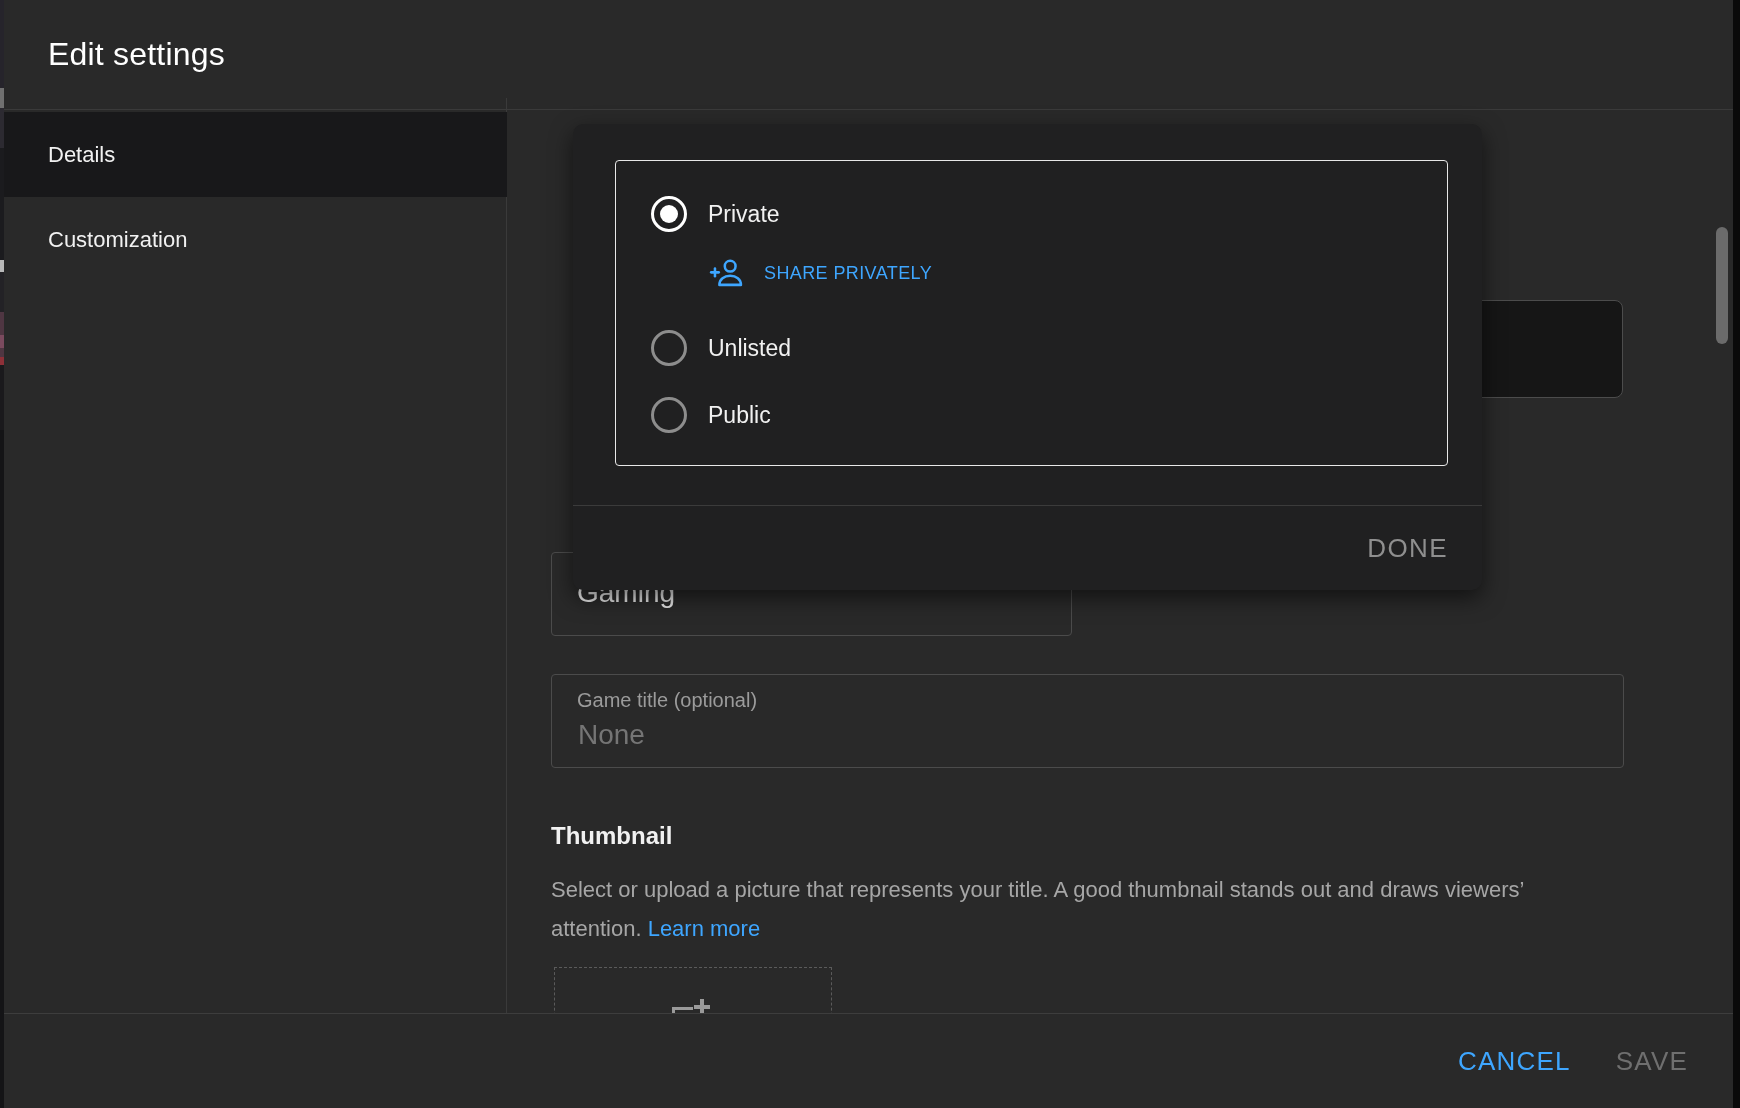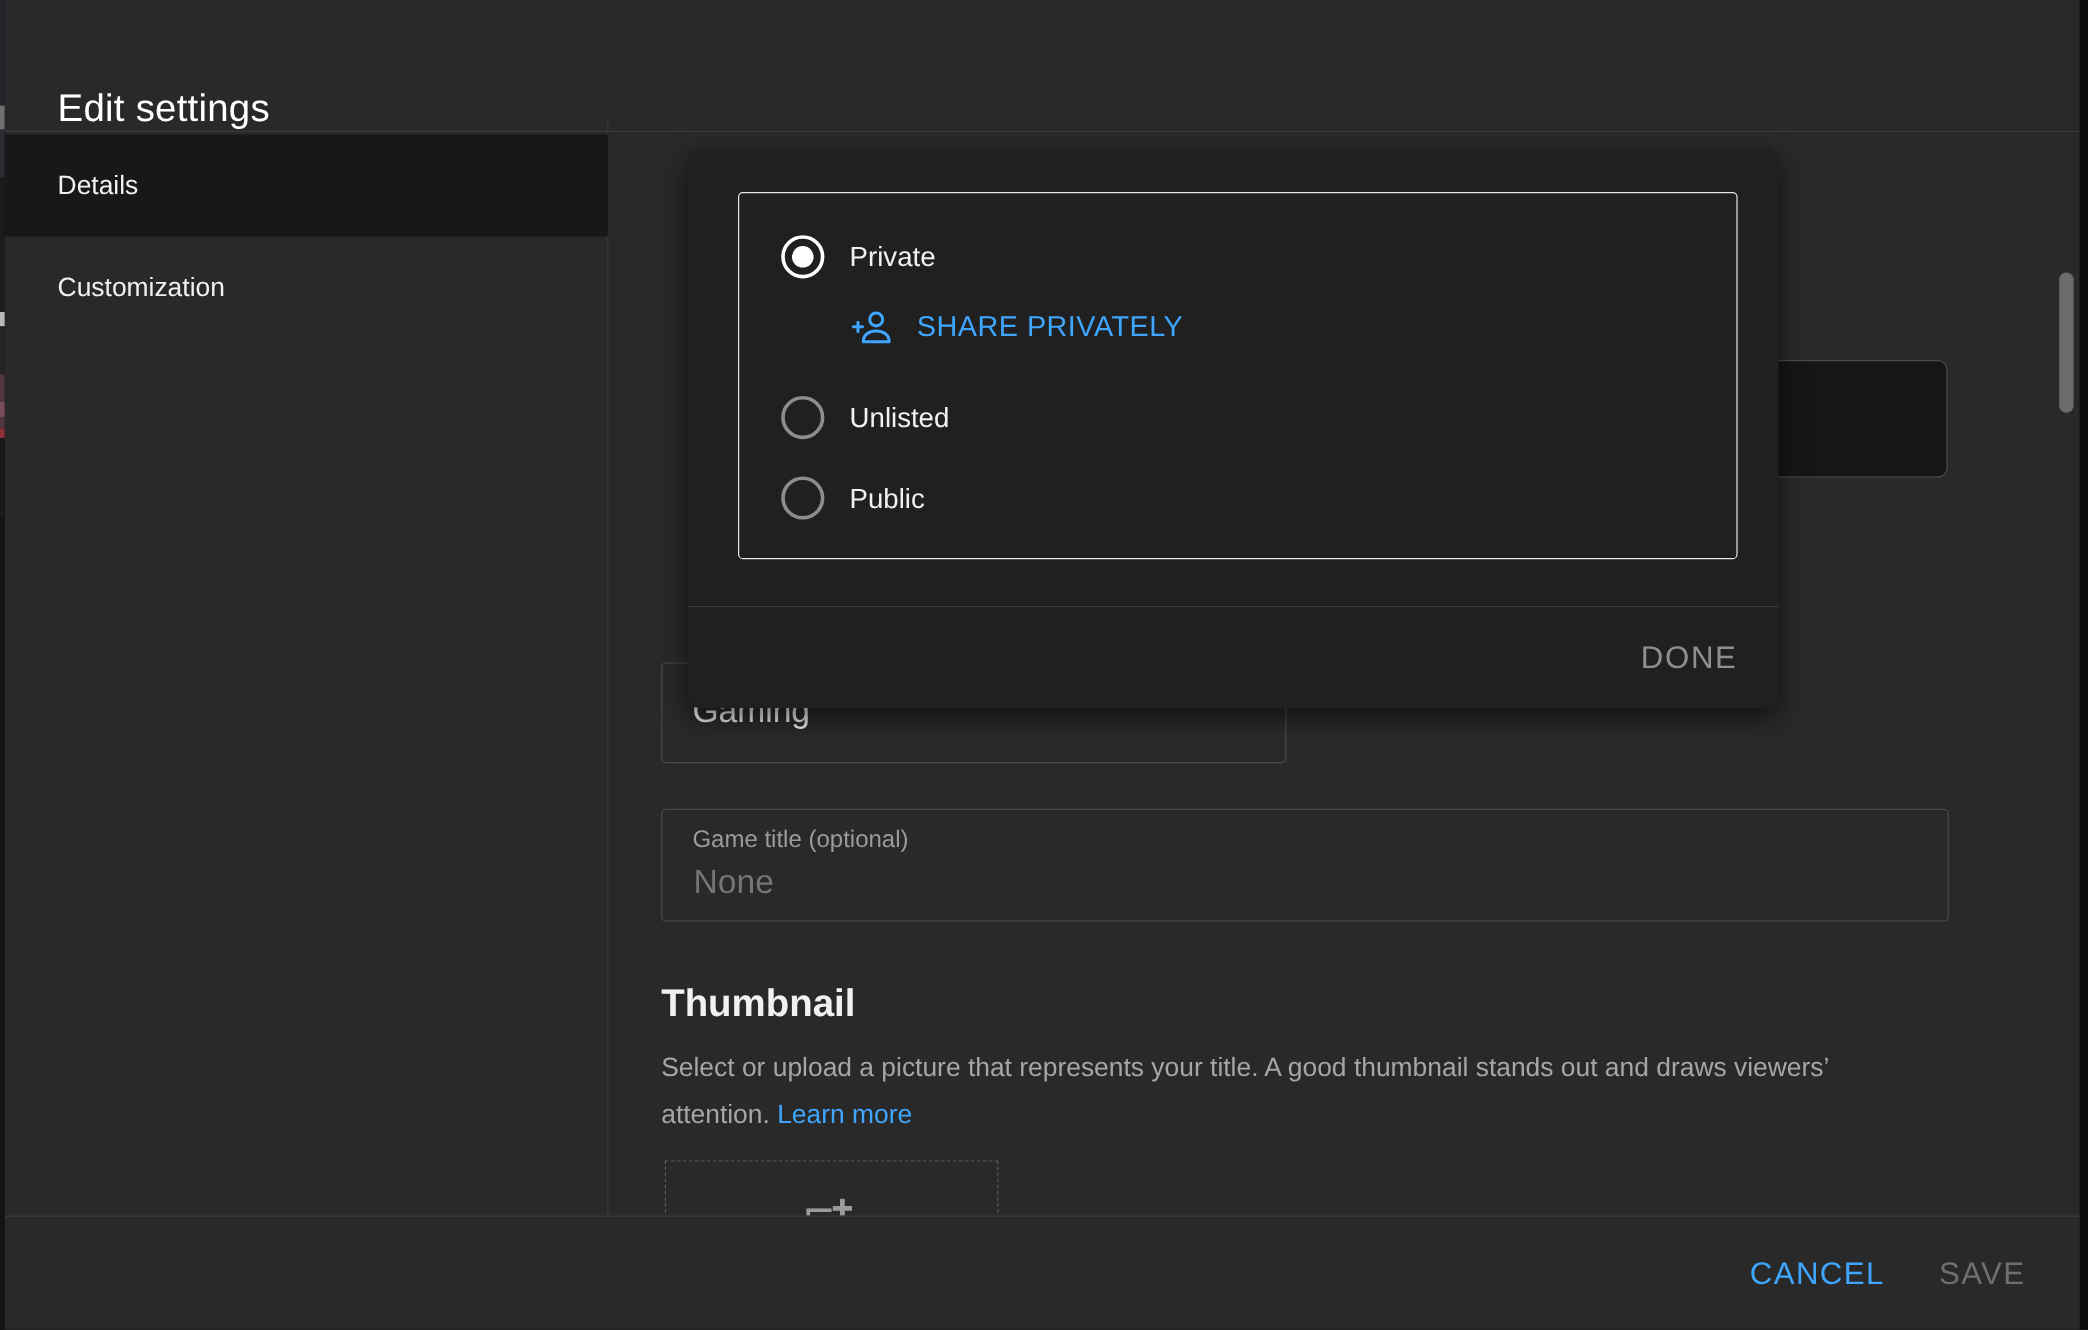--- a/index.html
+++ b/index.html
@@ -12,42 +12,42 @@
   .screen{position:absolute;left:0;top:0;width:1740px;height:1108px;}
 
   
   .edge-strip{position:absolute;left:0;top:0;width:4px;height:1108px;background:#141416;}
   .edge-strip .seg{position:absolute;left:0;width:4px;}
 
   
   .modal{position:absolute;left:4px;top:0;width:1729px;height:1108px;background:#292929;}
 
   .modal-header{position:absolute;left:0;top:0;right:0;height:110px;
-    border-bottom:1px solid #3a3a3a;display:flex;align-items:flex-end;box-sizing:border-box;}
+    border-bottom:1px solid #3a3a3a;display:flex;align-items:center;box-sizing:border-box;}
   .modal-title{margin:0;padding-left:44px;font-size:32px;font-weight:500;color:#ffffff;letter-spacing:.2px;}
 
   
   .sidebar{position:absolute;left:0;top:98px;width:503px;bottom:95px;
     border-right:1px solid #3a3a3a;box-sizing:border-box;}
   .side-item{position:absolute;left:0;width:503px;height:85px;display:flex;align-items:center;
     padding-left:44px;box-sizing:border-box;font-size:22px;color:#f1f1f1;cursor:pointer;}
   .side-item.selected{background:#18181a;}
 
   
   .obscured-input{position:absolute;left:1296px;top:300px;width:323px;height:98px;
     background:#161616;border:1px solid #4c4c4c;border-radius:8px;box-sizing:border-box;}
   .category-box{position:absolute;left:547px;top:552px;width:521px;height:84px;
     border:1px solid #4b4b4b;border-radius:4px;box-sizing:border-box;}
   .category-value{position:absolute;left:573px;top:577px;font-size:28px;line-height:32px;color:#e8e8e8;}
   .gametitle-box{position:absolute;left:547px;top:674px;width:1073px;height:94px;
     border:1px solid #4b4b4b;border-radius:4px;box-sizing:border-box;}
   .gametitle-label{position:absolute;left:25px;top:13px;font-size:20px;line-height:24px;color:#9b9b9b;}
   .gametitle-value{position:absolute;left:26px;top:44px;font-size:28px;line-height:32px;color:#757575;}
 
-  .thumb-heading{position:absolute;left:547px;top:821px;font-size:32px;line-height:30px;font-weight:700;color:#f1f1f1;}
+  .thumb-heading{position:absolute;left:547px;top:821px;font-size:24px;line-height:30px;font-weight:700;color:#f1f1f1;}
   .thumb-desc{position:absolute;left:547px;top:870px;width:1090px;font-size:22px;line-height:39px;color:#a6a6a6;}
   .learn-more{color:#3ea6ff;cursor:pointer;}
 
   .thumb-upload{position:absolute;left:550px;top:967px;width:278px;height:120px;
     border:1px dashed #5a5a5a;box-sizing:border-box;}
   .thumb-icon{position:absolute;left:50%;top:30px;width:42px;height:40px;margin-left:-21px;}
   .ti-rect{position:absolute;left:0;top:9px;width:27px;height:21px;border:3px solid #9a9a9a;box-sizing:border-box;}
   .ti-plus{position:absolute;right:3px;top:0;width:18px;height:18px;background:#292929;}
   .ti-plus::before{content:"";position:absolute;left:7px;top:1px;width:4px;height:16px;background:#9a9a9a;}
   .ti-plus::after{content:"";position:absolute;left:1px;top:7px;width:16px;height:4px;background:#9a9a9a;}
@@ -58,21 +58,21 @@
   .vis-inner{position:absolute;left:42px;top:36px;width:833px;height:306px;
     border:1px solid #e8e8e8;border-radius:4px;box-sizing:border-box;}
   .radio{position:absolute;left:35px;width:36px;height:36px;border-radius:50%;box-sizing:border-box;cursor:pointer;}
   .radio.on{border:3px solid #ffffff;}
   .radio.on::after{content:"";position:absolute;left:50%;top:50%;width:18px;height:18px;margin:-9px 0 0 -9px;
     border-radius:50%;background:#ffffff;}
   .radio.off{border:3px solid #8d8d8d;}
   .opt-label{position:absolute;left:92px;font-size:23px;line-height:30px;color:#f1f1f1;cursor:pointer;}
   .share-btn{position:absolute;left:92px;top:90px;height:44px;display:flex;align-items:center;cursor:pointer;}
   .share-btn svg{display:block;}
-  .share-label{margin-left:18px;font-size:24px;font-weight:500;letter-spacing:.4px;color:#3ea6ff;}
+  .share-label{margin-left:18px;font-size:18px;font-weight:500;letter-spacing:.4px;color:#3ea6ff;}
   .vis-divider{position:absolute;left:0;right:0;top:381px;height:1px;background:#3b3b3b;}
   .vis-footer{position:absolute;left:0;right:0;top:382px;height:84px;display:flex;align-items:center;justify-content:flex-end;}
   .done-btn{margin-right:34px;font-size:26px;font-weight:500;letter-spacing:1.4px;color:#8f8f8f;cursor:pointer;}
 
   
   .scroll-thumb{position:absolute;left:1712px;top:227px;width:12px;height:117px;border-radius:6px;background:#6b6b6b;cursor:pointer;}
 
   
   .action-bar{position:absolute;left:0;right:0;top:1013px;height:95px;background:#292929;
     border-top:1px solid #3d3d3d;box-sizing:border-box;display:flex;align-items:center;justify-content:flex-end;padding-left:21px;}

